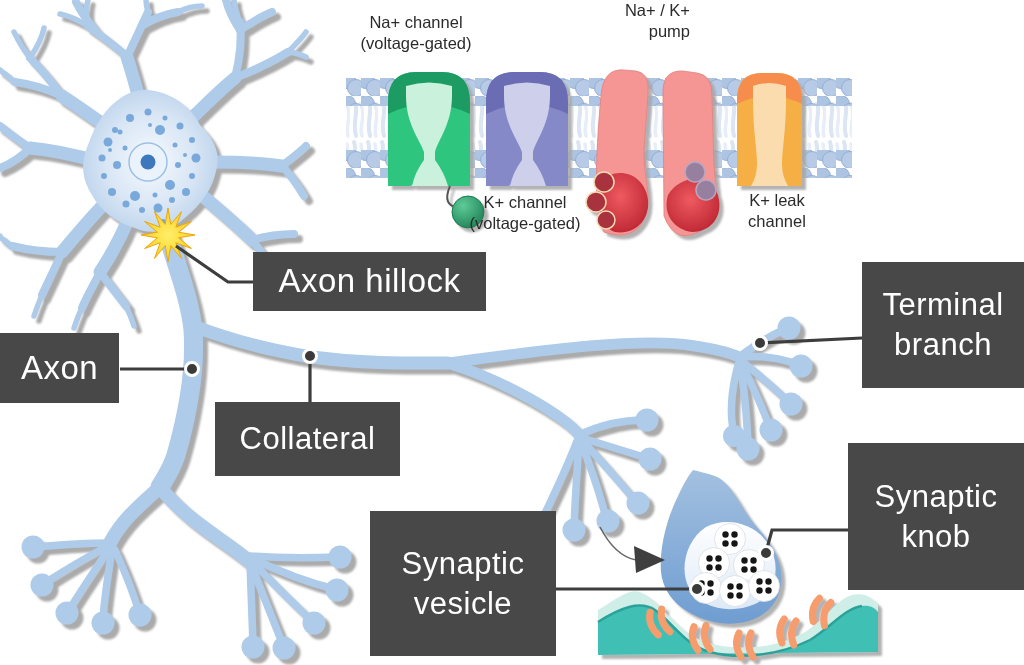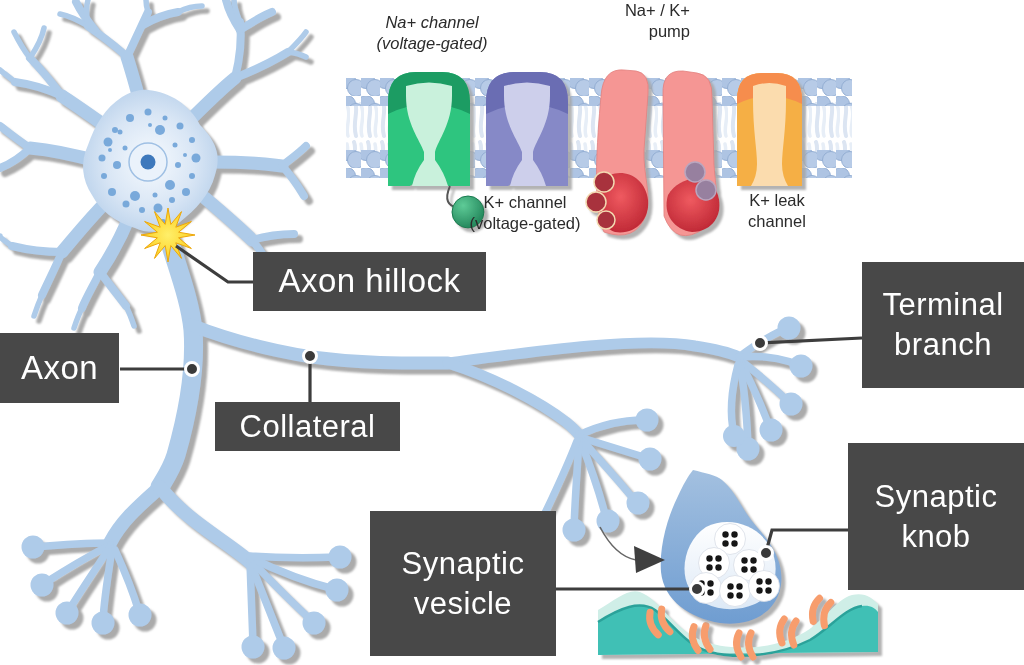--- a/index.html
+++ b/index.html
@@ -317,32 +317,32 @@
   </g>
   <g fill="#3a3a3a" stroke="#ffffff" stroke-width="3">
     <circle cx="192" cy="369" r="6.5"></circle>
     <circle cx="310" cy="356" r="6.5"></circle>
     <circle cx="760" cy="343" r="6.5"></circle>
     <circle cx="697" cy="589" r="6.5"></circle>
     <circle cx="766" cy="553" r="6.5"></circle>
   </g>
 </svg>
 
-<div class="mem-label" style="left:332px;top:12px;width:200px;font-style:italic;">Na+ channel
+<div class="mem-label" style="left:316px;top:12px;width:200px;">Na+ channel
 (voltage-gated)</div>
 <div class="mem-label" style="left:590px;top:0;width:100px;text-align:right;">Na+ / K+
 pump</div>
 <div class="mem-label" style="left:425px;top:184px;width:200px;margin-top:8px;">K+ channel
 (voltage-gated)</div>
 <div class="mem-label" style="left:727px;top:190px;width:100px;">K+ leak
 channel</div>
 
 <div class="label-box" style="left:0px;top:333px;width:119px;height:70px;font-size:33px;">Axon</div>
 <div class="label-box" style="left:253px;top:252px;width:233px;height:59px;font-size:33px;">Axon hillock</div>
-<div class="label-box" style="left:215px;top:402px;width:185px;height:49px;">Collateral</div>
+<div class="label-box" style="left:215px;top:402px;width:185px;height:74px;">Collateral</div>
 <div class="label-box" style="left:862px;top:262px;width:162px;height:126px;">Terminal
 branch</div>
 <div class="label-box" style="left:370px;top:511px;width:186px;height:145px;">Synaptic
 vesicle</div>
 <div class="label-box" style="left:848px;top:443px;width:176px;height:147px;">Synaptic
 knob</div>
 
 </div>
 
 </body></html>

